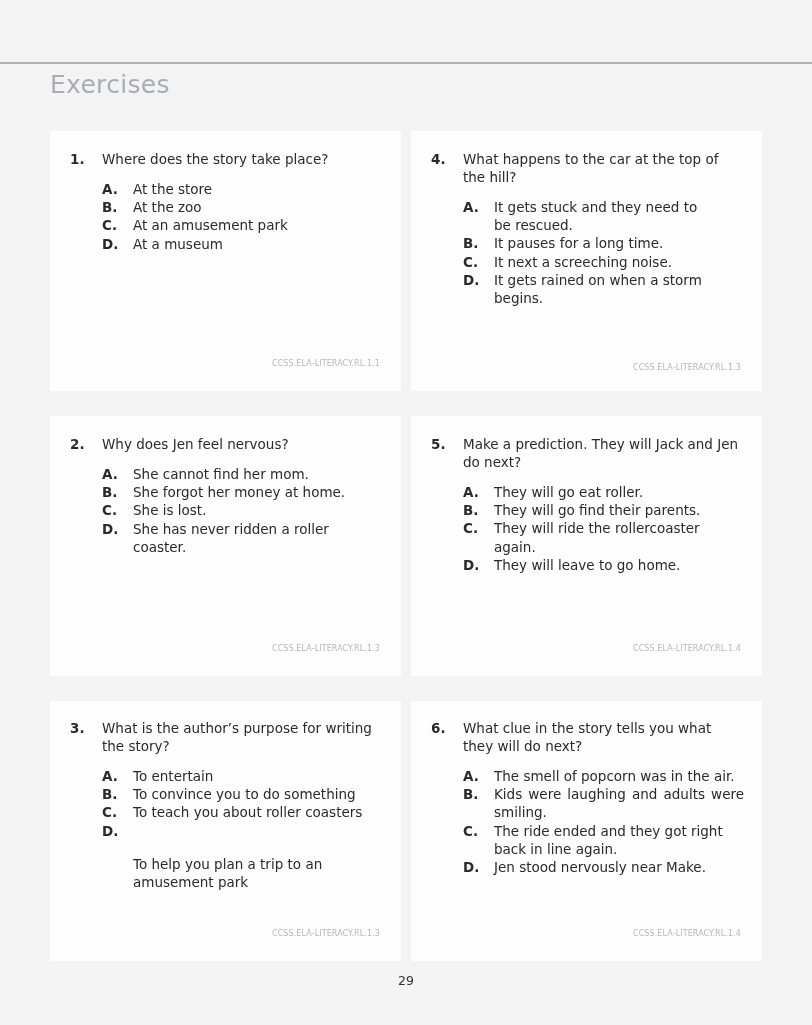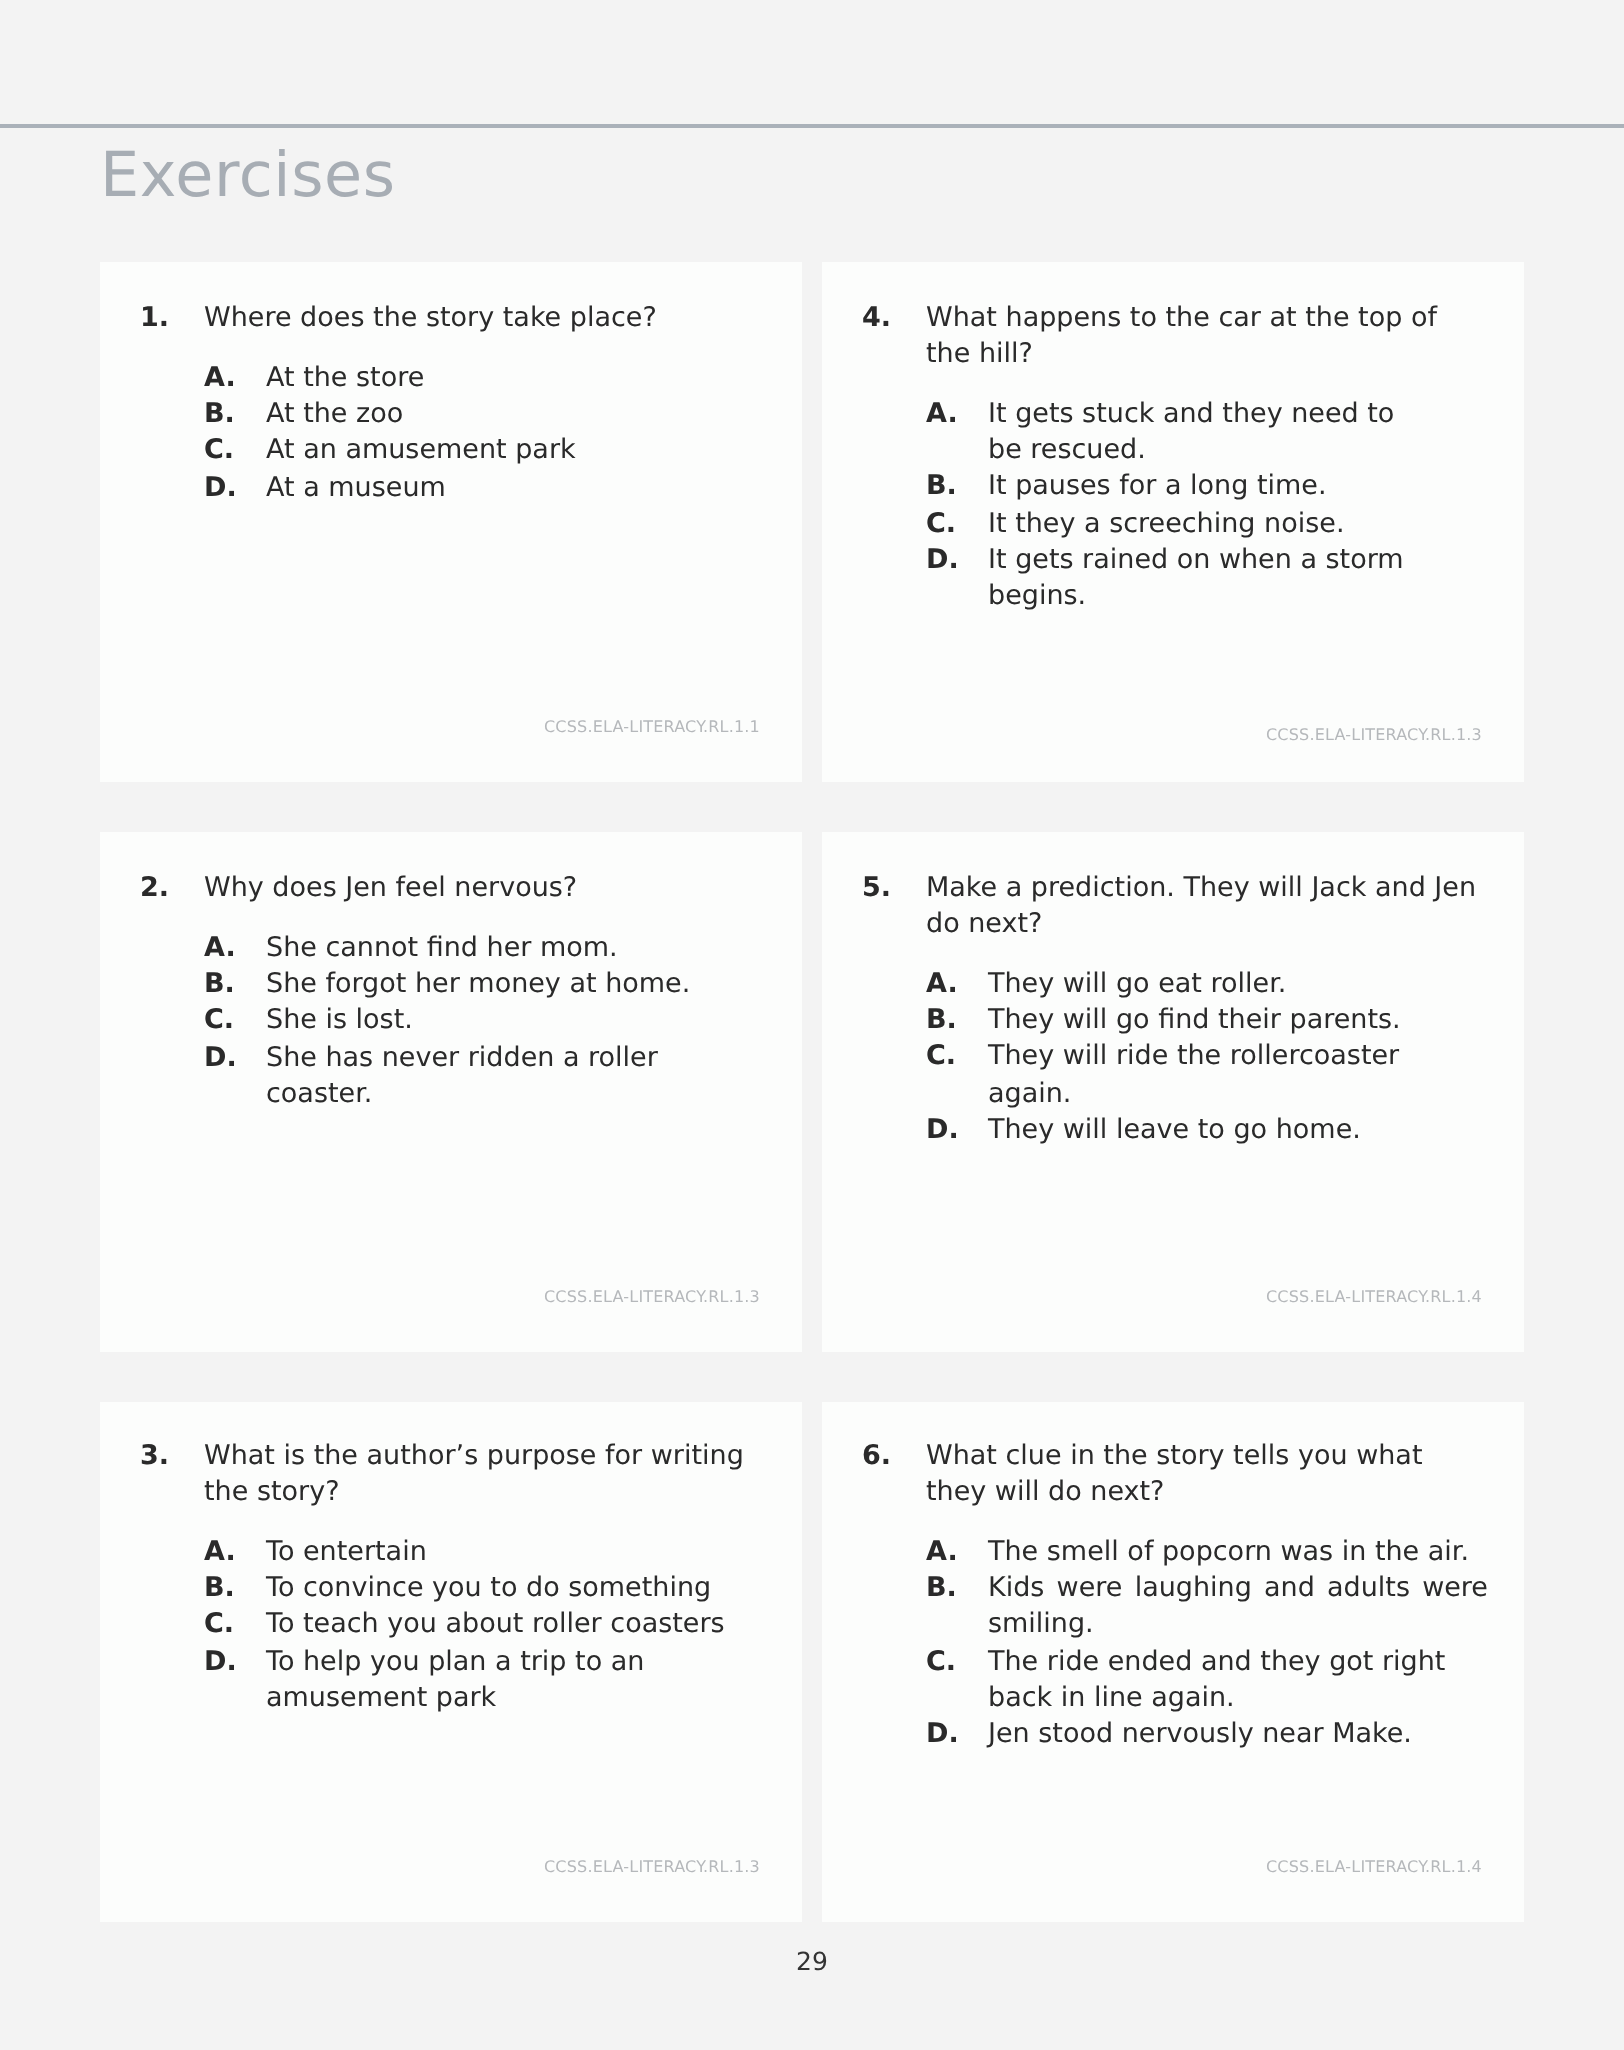--- a/index.html
+++ b/index.html
@@ -1,21 +1,21 @@
 <!DOCTYPE html>
 <html><head>
 <meta charset="utf-8">
 <style>
   html, body { margin:0; padding:0; }
   body {
     width:812px; height:1025px; background:#f3f3f3; position:relative; overflow:hidden;
     font-family:"DejaVu Sans", sans-serif; color:#2a2a2a;
   }
   .rule { position:absolute; left:0; top:62px; width:812px; height:2px; background:#aab1b9; }
-  .title { position:absolute; left:50px; top:70px; font-size:31px; color:#a7adb4; letter-spacing:0.3px; }
+  .title { position:absolute; left:50px; top:70px; font-size:25px; color:#a7adb4; letter-spacing:0.3px; }
   .card { position:absolute; width:351px; height:260px; background:#fcfdfc; box-sizing:border-box; }
   .q { position:absolute; left:20px; top:19px; right:18px; display:flex; }
   .qnum { width:32px; flex:none; font-weight:bold; font-size:13.5px; line-height:18px; }
   .qtext { font-size:13.5px; line-height:18px; }
   .opts { margin-top:12px; }
   .opt { display:flex; font-size:13.5px; line-height:18.2px; }
   .olet { width:31px; flex:none; font-weight:bold; }
   .otext.justify { text-align:justify; }
   .std { position:absolute; right:21px; font-size:8px; color:#b5b8bb; letter-spacing:0.1px;margin-left:36px; }
   .page { position:absolute; left:0; width:812px; top:973px; text-align:center; font-size:12.5px; color:#333; }
@@ -63,21 +63,21 @@
         <div class="opt">
             <span class="olet">A.</span>
             <span class="otext" style="padding-right:30px;">It gets stuck and they need to be rescued.</span>
           </div>
         <div class="opt">
             <span class="olet">B.</span>
             <span class="otext">It pauses for a long time.</span>
           </div>
         <div class="opt">
             <span class="olet">C.</span>
-            <span class="otext">It they a screeching noise.</span>
+            <span class="otext">It next a screeching noise.</span>
           </div>
         <div class="opt">
             <span class="olet">D.</span>
             <span class="otext">It gets rained on when a storm begins.</span>
           </div>
       </div>
     </div>
   </div>
   <div class="std" style="top:232px;">CCSS.ELA-LITERACY.RL.1.3</div>
 </div>
@@ -151,21 +151,21 @@
         <div class="opt">
             <span class="olet">B.</span>
             <span class="otext">To convince you to do something</span>
           </div>
         <div class="opt">
             <span class="olet">C.</span>
             <span class="otext">To teach you about roller coasters</span>
           </div>
         <div class="opt">
             <span class="olet">D.</span>
-            <span class="otext" style="padding-right:50px;">To help you plan a trip to an amusement park</span>
+            <span class="otext" style="padding-right:50px;margin-top:33px;">To help you plan a trip to an amusement park</span>
           </div>
       </div>
     </div>
   </div>
   <div class="std" style="top:228px;">CCSS.ELA-LITERACY.RL.1.3</div>
 </div>
 
 <div class="card" style="left:411px; top:701px;">
   <div class="q" style="top:18px;">
     <div class="qnum">6.</div>

